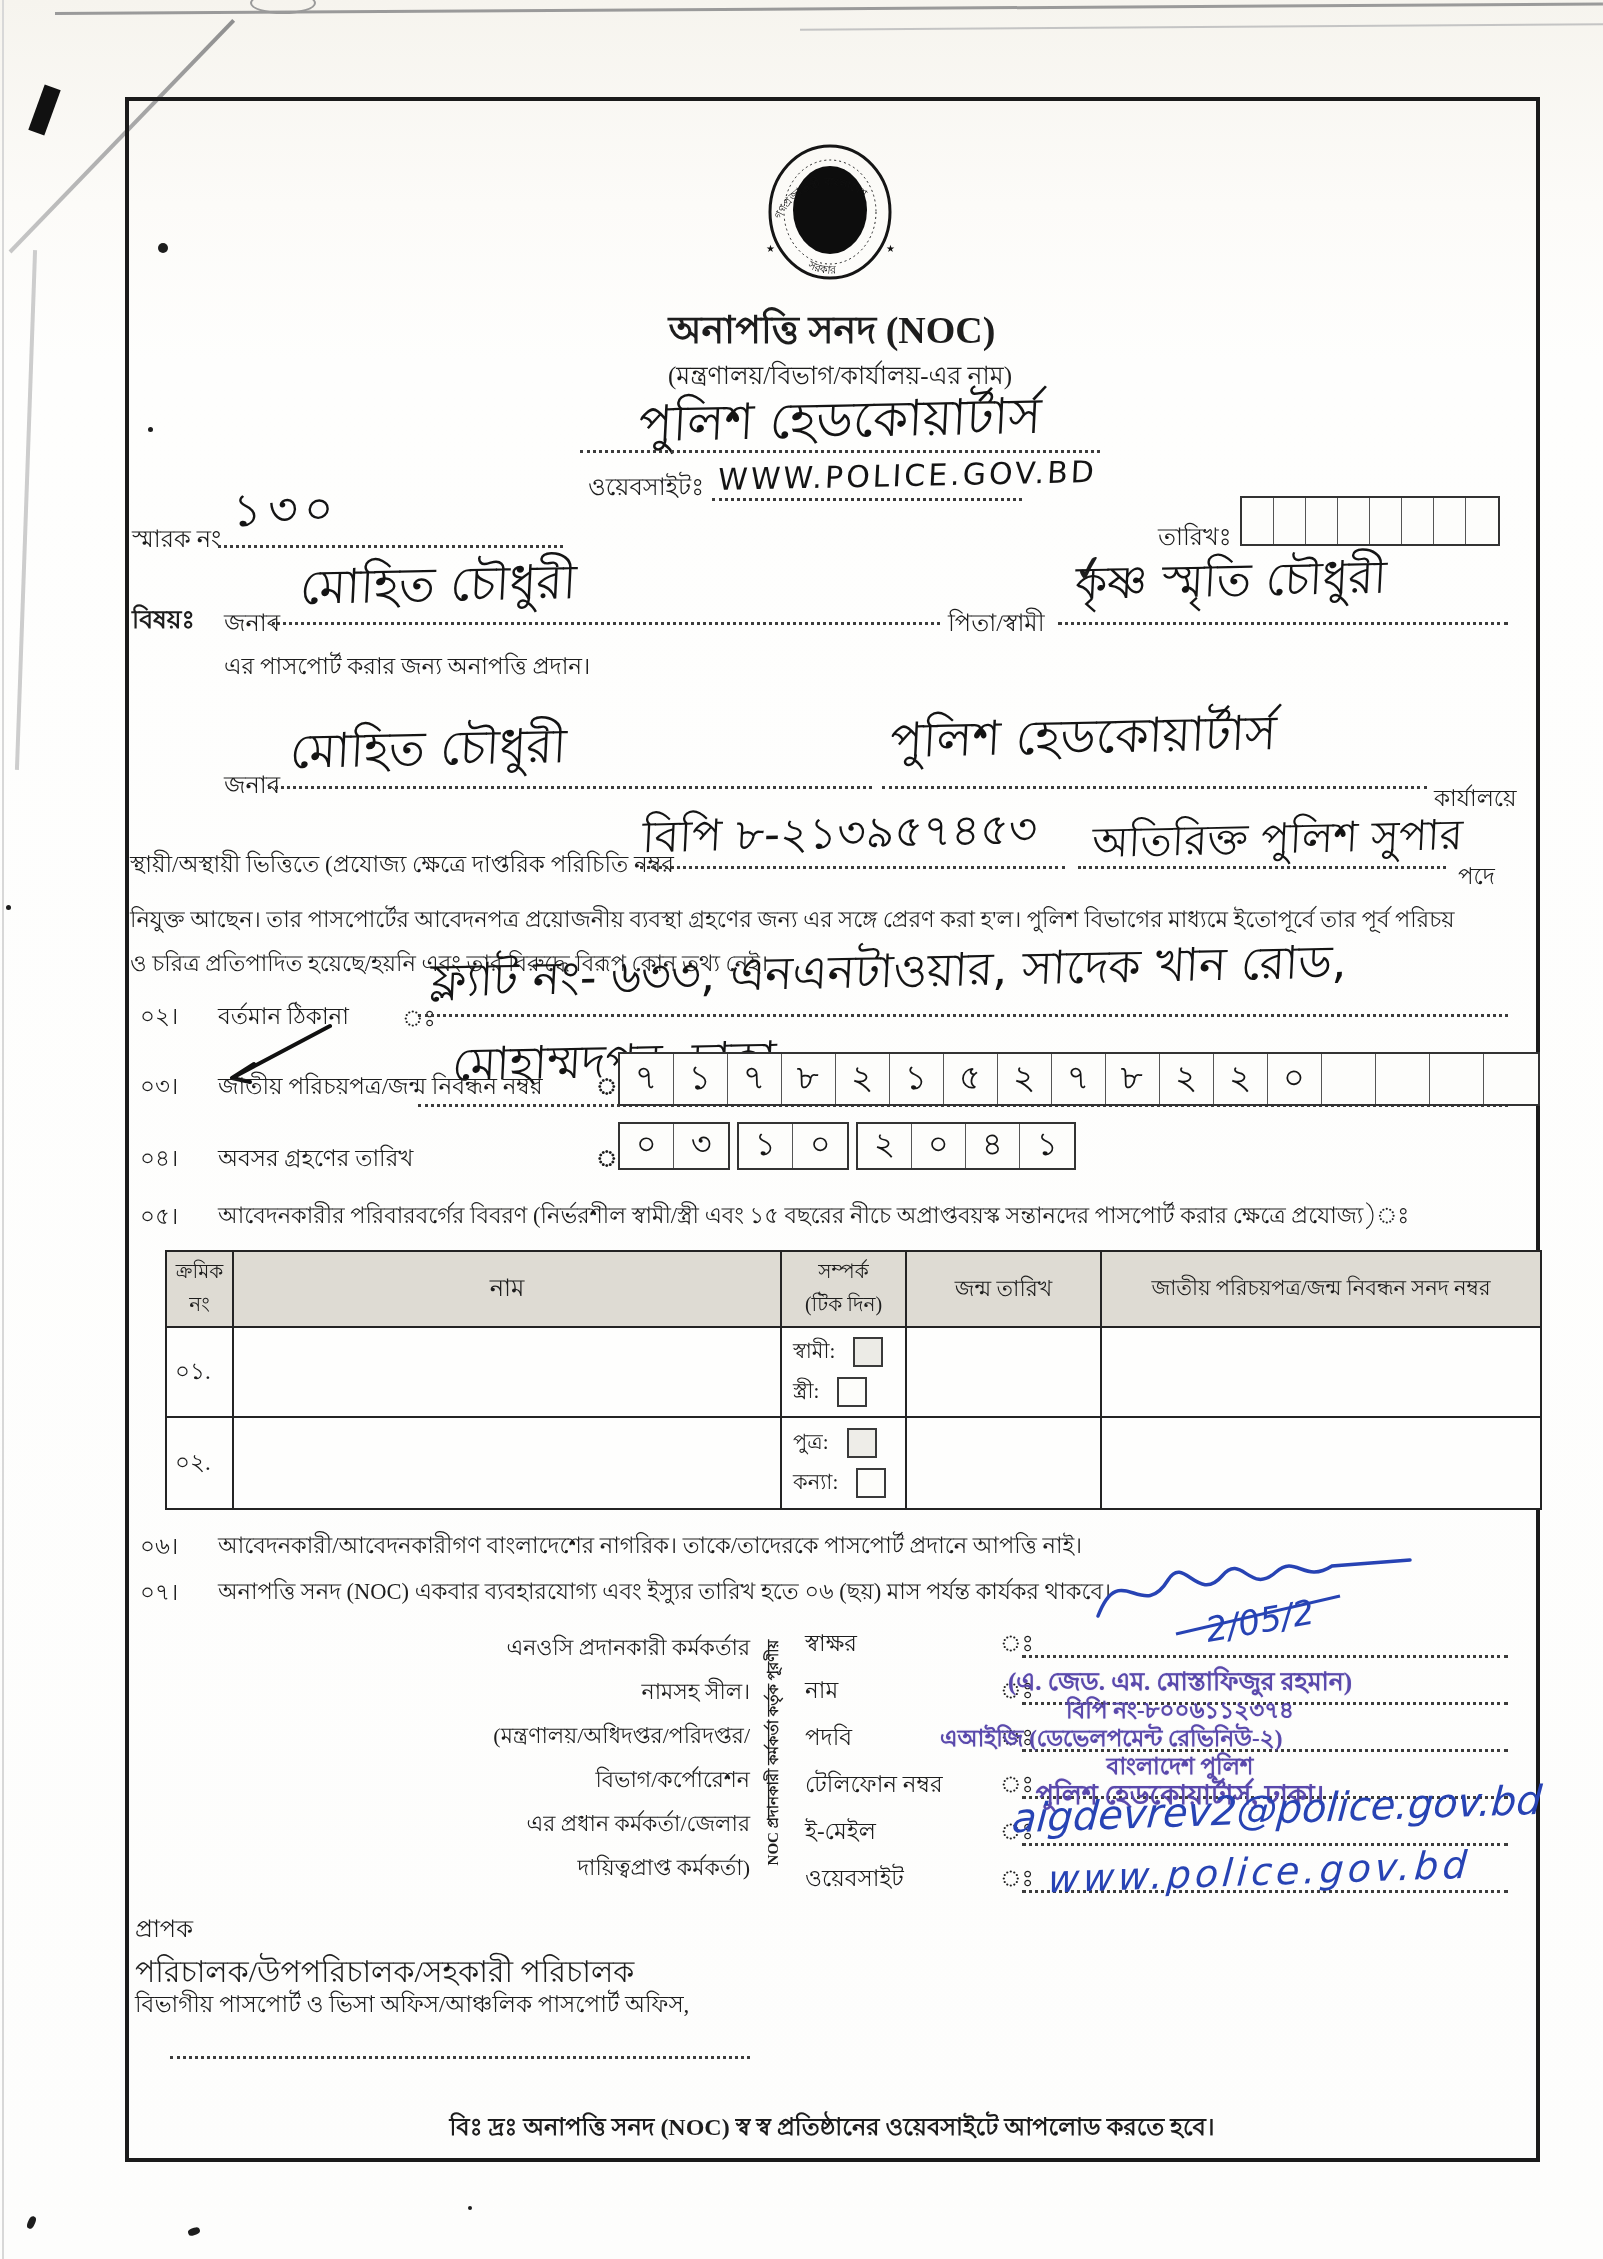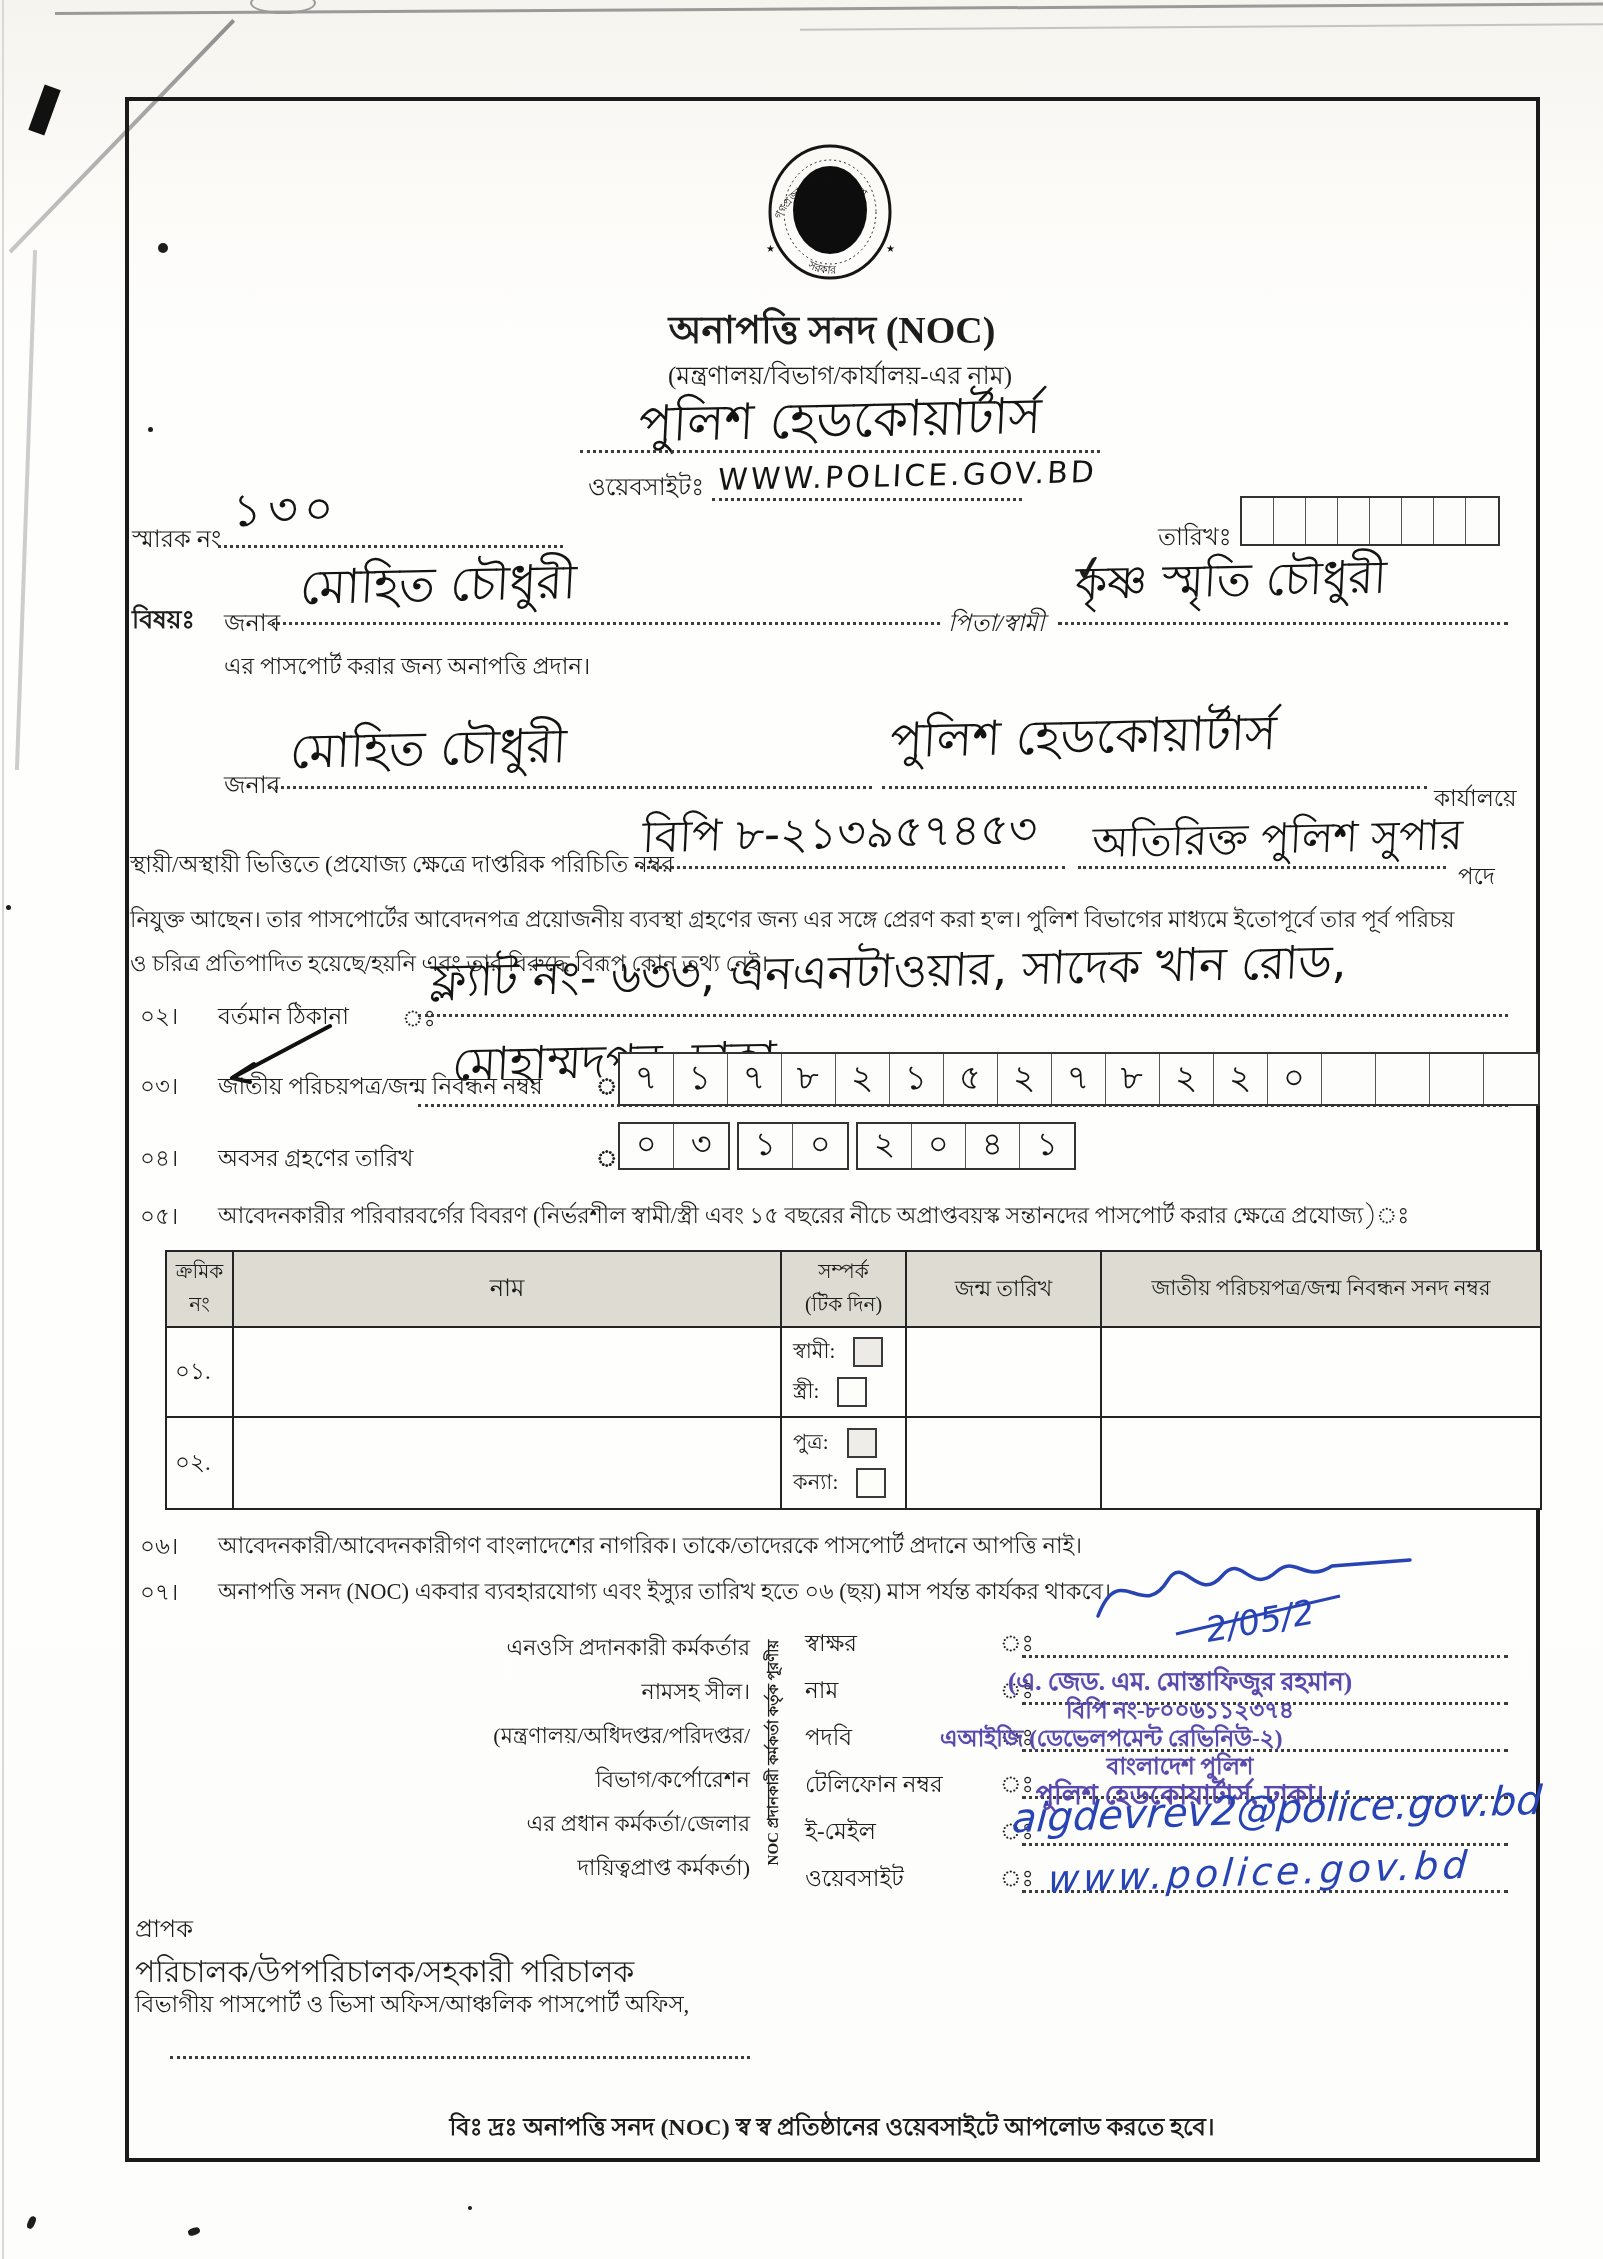--- a/index.html
+++ b/index.html
@@ -98,21 +98,21 @@
       <div class="cell cell-sm"></div>
     <div class="cell cell-sm"></div>
       <div class="cell cell-sm"></div>
   </div>
 
   <div class="abs printed nw" style="left:132px;top:600px;font-size:25px;font-weight:bold;">বিষয়ঃ</div>
   <div class="abs printed nw" style="left:224px;top:604px;font-size:24px;">জনাব</div>
   <div class="abs hw" style="left:300px;top:548px;font-size:48px;">মোহিত চৌধুরী</div>
   <div class="abs dot" style="left:272px;top:622px;width:668px;"></div>
   <div class="abs printed nw" style="left:1075px;top:548px;font-size:34px;font-weight:bold;transform:rotate(-8deg);">✓</div>
-  <div class="abs printed nw" style="left:948px;top:604px;font-size:24px;font-style:italic;">পিতা/স্বামী</div>
+  <div class="abs printed nw" style="left:948px;top:604px;font-size:24px;">পিতা/স্বামী</div>
   <div class="abs hw" style="left:1075px;top:545px;font-size:46px;">কৃষ্ণ স্মৃতি চৌধুরী</div>
   <div class="abs dot" style="left:1058px;top:622px;width:450px;"></div>
   <div class="abs printed nw" style="left:224px;top:648px;font-size:23px;">এর পাসপোর্ট করার জন্য অনাপত্তি প্রদান।</div>
 
   <div class="abs printed nw" style="left:224px;top:766px;font-size:24px;">জনাব</div>
   <div class="abs hw" style="left:290px;top:712px;font-size:48px;">মোহিত চৌধুরী</div>
   <div class="abs dot" style="left:268px;top:786px;width:604px;"></div>
   <div class="abs hw" style="left:890px;top:700px;font-size:48px;">পুলিশ হেডকোয়ার্টার্স</div>
   <div class="abs dot" style="left:882px;top:786px;width:545px;"></div>
   <div class="abs printed nw" style="left:1434px;top:780px;font-size:23px;">কার্যালয়ে</div>

